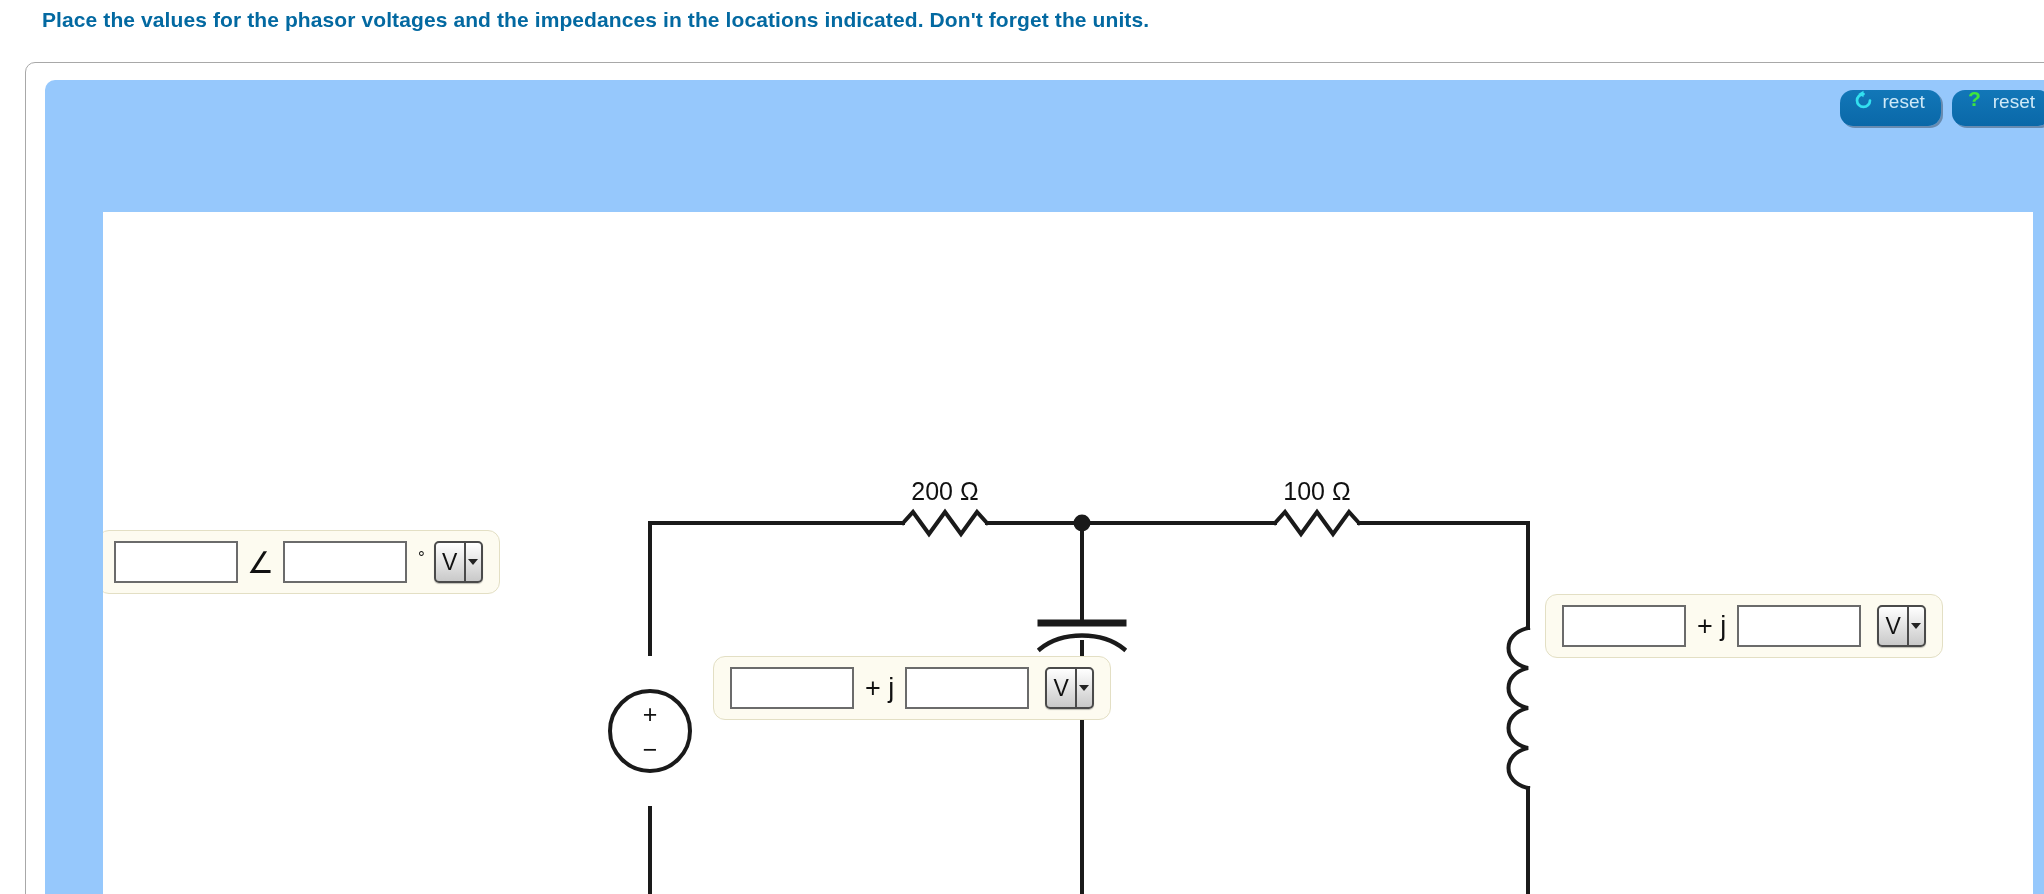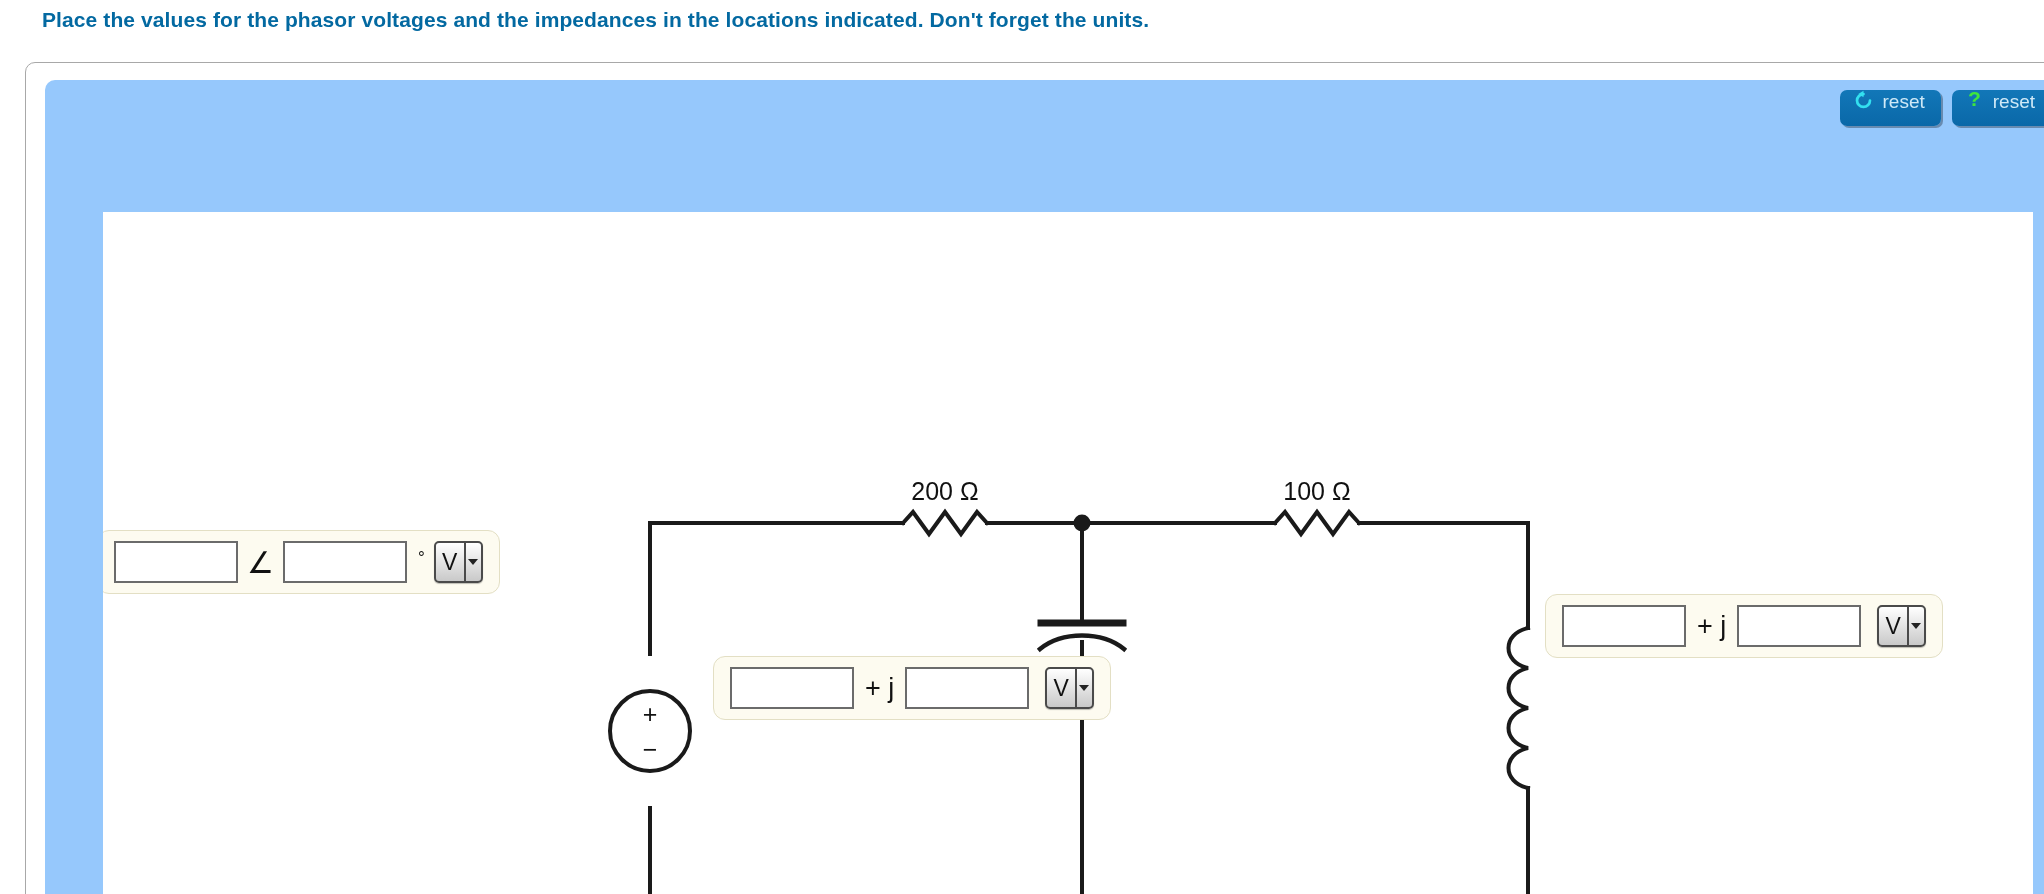--- a/index.html
+++ b/index.html
@@ -67,21 +67,21 @@
   .tool-btn {
     position: relative;
     display: flex;
     align-items: center;
     gap: 9px;
     height: 36px;
     padding: 0 16px 12px 13px;
     background: #0c6fb1;
     background: linear-gradient(#1277b8, #0a68a8);
     border: none;
-    border-radius: 7px;
+    border-radius: 13px;
     box-shadow: 2px 2px 0 rgba(0,0,0,0.30);
     cursor: pointer;
     box-sizing: border-box;
   }
   .tool-btn .tool-label {
     font-size: 19px;
     color: #cfe9f7;
     font-family: "Liberation Sans", sans-serif;
     line-height: 1;
     padding-bottom: 1px;

